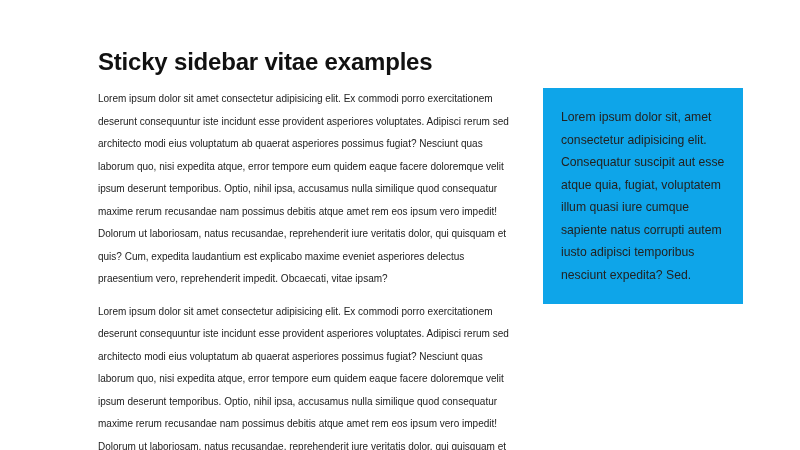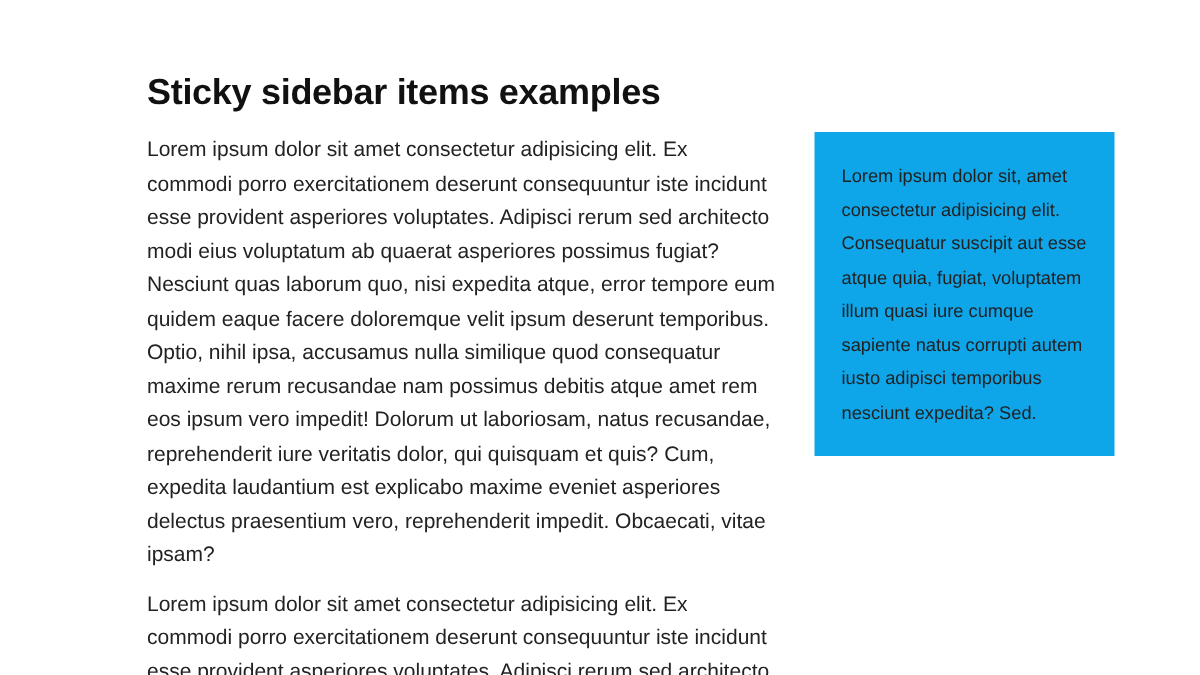--- a/index.html
+++ b/index.html
@@ -31,21 +31,21 @@
     color: #111111;
   }
   .content-col {
     position: absolute;
     left: 98px;
     top: 88px;
     width: 420px;
   }
   .content-col p {
     margin: 0 0 10px 0;
-    font-size: 14px;
+    font-size: 10px;
     line-height: 22.5px;
     color: #222222;
     text-align: left;
   }
   .content-col p:last-child {
     margin-bottom: 0;
   }
   .sidebar {
     position: absolute;
     left: 543px;
@@ -60,21 +60,21 @@
     font-size: 12.2px;
     line-height: 22.5px;
     color: #222222;
   }
 </style>
 </head>
 <body>
 
 <div class="page">
 
-  <h1 class="page-title">Sticky sidebar items examples</h1>
+  <h1 class="page-title">Sticky sidebar vitae examples</h1>
 
   <div class="content-col">
     <p>Lorem ipsum dolor sit amet consectetur adipisicing elit. Ex commodi porro exercitationem deserunt consequuntur iste incidunt esse provident asperiores voluptates. Adipisci rerum sed architecto modi eius voluptatum ab quaerat asperiores possimus fugiat? Nesciunt quas laborum quo, nisi expedita atque, error tempore eum quidem eaque facere doloremque velit ipsum deserunt temporibus. Optio, nihil ipsa, accusamus nulla similique quod consequatur maxime rerum recusandae nam possimus debitis atque amet rem eos ipsum vero impedit! Dolorum ut laboriosam, natus recusandae, reprehenderit iure veritatis dolor, qui quisquam et quis? Cum, expedita laudantium est explicabo maxime eveniet asperiores delectus praesentium vero, reprehenderit impedit. Obcaecati, vitae ipsam?</p>
     <p>Lorem ipsum dolor sit amet consectetur adipisicing elit. Ex commodi porro exercitationem deserunt consequuntur iste incidunt esse provident asperiores voluptates. Adipisci rerum sed architecto modi eius voluptatum ab quaerat asperiores possimus fugiat? Nesciunt quas laborum quo, nisi expedita atque, error tempore eum quidem eaque facere doloremque velit ipsum deserunt temporibus. Optio, nihil ipsa, accusamus nulla similique quod consequatur maxime rerum recusandae nam possimus debitis atque amet rem eos ipsum vero impedit! Dolorum ut laboriosam, natus recusandae, reprehenderit iure veritatis dolor, qui quisquam et quis? Cum, expedita laudantium est explicabo maxime eveniet asperiores delectus praesentium vero, reprehenderit impedit. Obcaecati, vitae ipsam?</p>
   </div>
 
   <aside class="sidebar">
     <p>Lorem ipsum dolor sit, amet consectetur adipisicing elit. Consequatur suscipit aut esse atque quia, fugiat, voluptatem illum quasi iure cumque sapiente natus corrupti autem iusto adipisci temporibus nesciunt expedita? Sed.</p>
   </aside>
 

